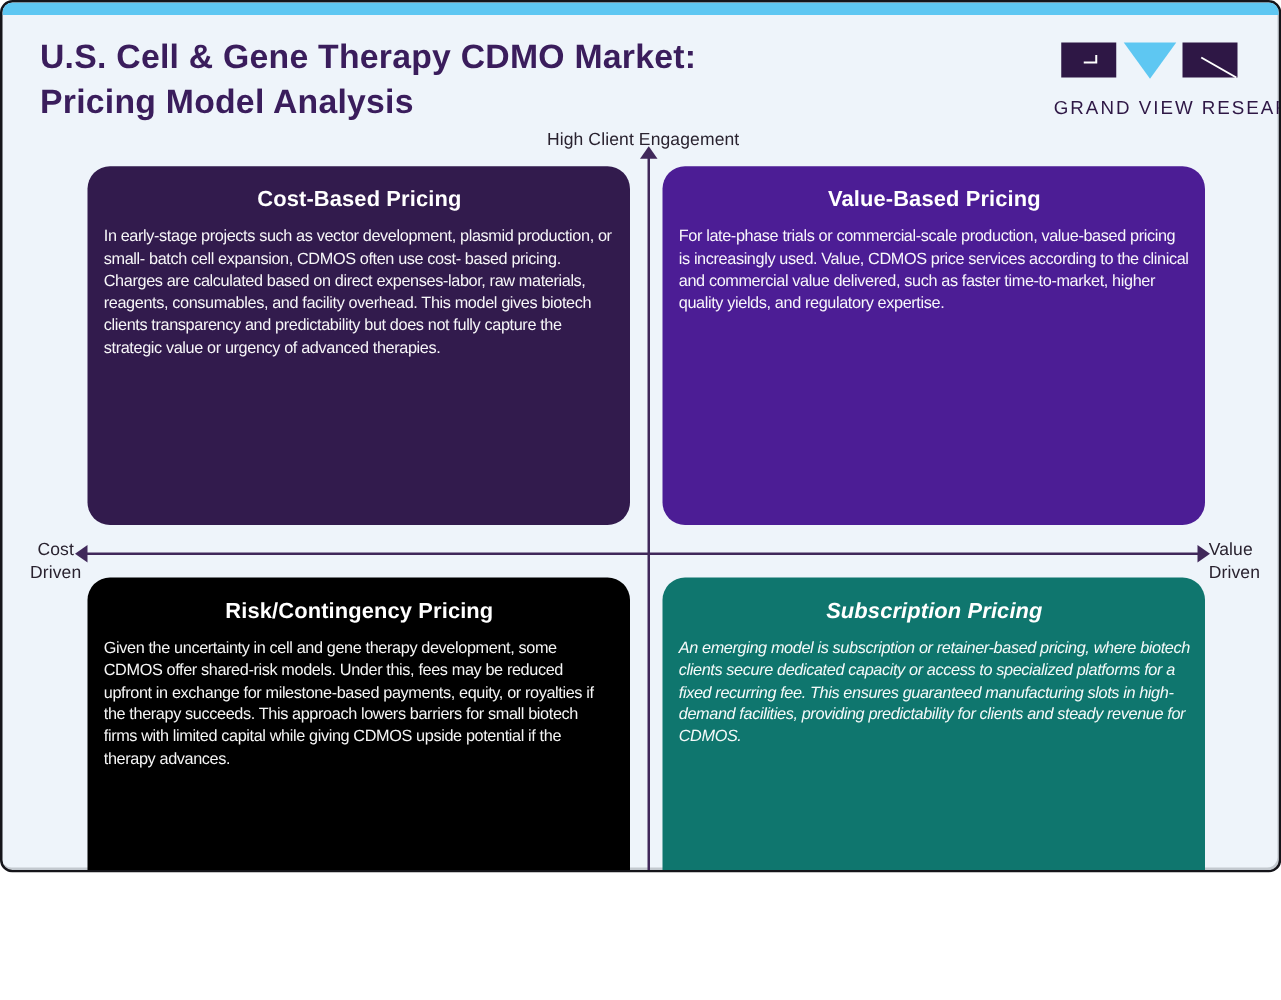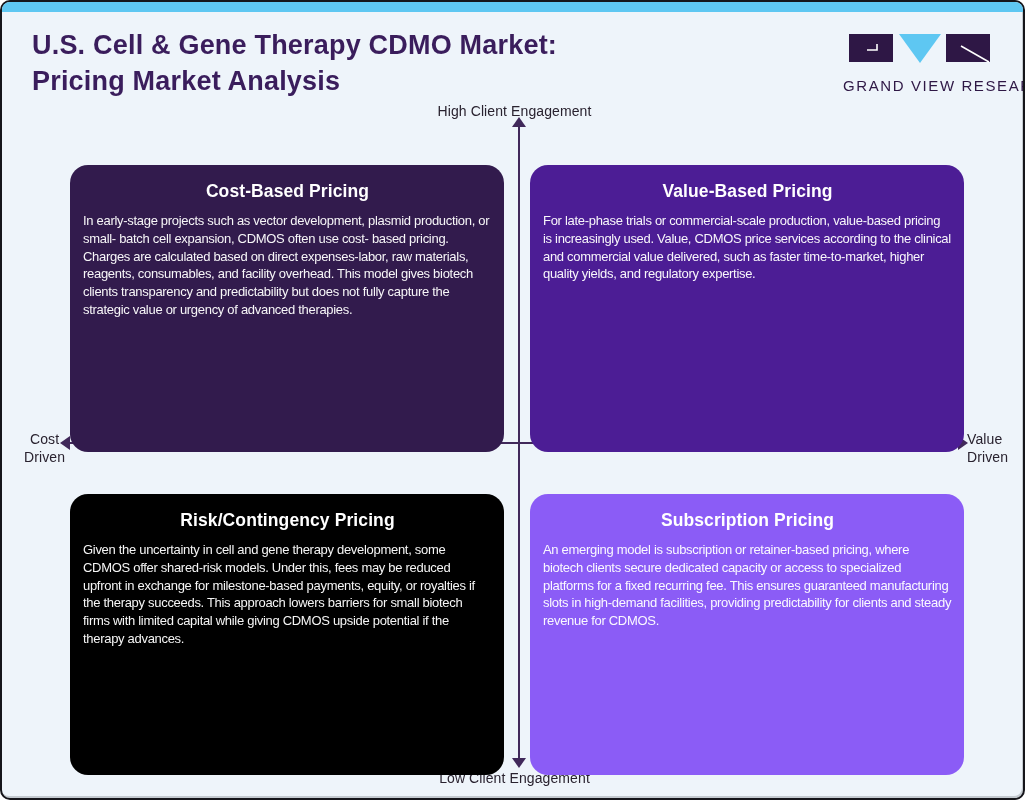--- a/index.html
+++ b/index.html
@@ -1,18 +1,18 @@
 <!DOCTYPE html>
 <html><head>
 <meta charset="utf-8">
 <style>
   html,body{margin:0;padding:0;background:#ffffff;}
   .page{
     position:relative;
-    width:1025px;height:800px;
+    width:1025px;height:698px;
     box-sizing:border-box;
     background:#eef4fa;
     border:2px solid #15151a;
     border-radius:10px;
     overflow:hidden;
     font-family:"Liberation Sans", sans-serif;
     box-shadow: inset -1px -2px 0 #c3c9cf;
   }
   .topbar{
     position:absolute;top:0;left:0;right:0;height:10px;
@@ -43,21 +43,21 @@
   .vline{position:absolute;left:516px;top:124px;width:2px;height:636px;background:#40285a;}
   .hline{position:absolute;left:66px;top:440px;width:892px;height:2px;background:#40285a;}
   .arrow{position:absolute;width:0;height:0;}
   .arrow-up{left:510px;top:115px;border-left:7px solid transparent;border-right:7px solid transparent;border-bottom:10px solid #40285a;}
   .arrow-down{left:510px;top:756px;border-left:7px solid transparent;border-right:7px solid transparent;border-top:10px solid #40285a;}
   .arrow-left{left:58px;top:434px;border-top:7px solid transparent;border-bottom:7px solid transparent;border-right:10px solid #40285a;}
   .arrow-right{left:956px;top:434px;border-top:7px solid transparent;border-bottom:7px solid transparent;border-left:10px solid #40285a;}
   
   .card{
     position:absolute;width:434px;border-radius:18px;box-sizing:border-box;
-    padding:16px 12px 10px 13px;color:#ffffff;margin-top:32px;
+    padding:16px 12px 10px 13px;color:#ffffff;
   }
   .card-tl{left:68px;top:131px;height:287px;}
   .card-tr{left:528px;top:131px;height:287px;}
   .card-bl{left:68px;top:460px;height:281px;}
   .card-br{left:528px;top:460px;height:281px;}
   .card h3{
     margin:0 0 10px 0;text-align:center;
     font-size:17.5px;font-weight:bold;color:#ffffff;letter-spacing:.1px;
   }
   .card p{
@@ -67,21 +67,21 @@
 </style>
 </head>
 <body>
 
 <div class="page">
 
   <div class="topbar"></div>
 
   <div class="title">
     <div>U.S. Cell &amp; Gene Therapy CDMO Market:</div>
-    <div>Pricing Market Analysis</div>
+    <div>Pricing Model Analysis</div>
   </div>
 
   <div class="logo">
     <svg width="152" height="40" viewBox="0 0 152 40">
       <rect x="6" y="4" width="44" height="28" fill="#2e1745"></rect>
       <polyline points="24,20 34,20 34,14" fill="none" stroke="#ffffff" stroke-width="1.6"></polyline>
       <polygon points="56,4 98,4 77,33" fill="#5ec7f2"></polygon>
       <rect x="103" y="4" width="44" height="28" fill="#2e1745"></rect>
       <line x1="118" y1="16" x2="146" y2="32" stroke="#ffffff" stroke-width="1.6"></line>
     </svg>
@@ -114,18 +114,18 @@
   <div class="card card-tr" style="background: #4c1d95;">
     <h3>Value-Based Pricing</h3>
     <p>For late-phase trials or commercial-scale production, value-based pricing is increasingly used. Value, CDMOS price services according to the clinical and commercial value delivered, such as faster time-to-market, higher quality yields, and regulatory expertise.</p>
   </div>
 
   <div class="card card-bl" style="background: #000000;">
     <h3>Risk/Contingency Pricing</h3>
     <p>Given the uncertainty in cell and gene therapy development, some CDMOS offer shared-risk models. Under this, fees may be reduced upfront in exchange for milestone-based payments, equity, or royalties if the therapy succeeds. This approach lowers barriers for small biotech firms with limited capital while giving CDMOS upside potential if the therapy advances.</p>
   </div>
 
-  <div class="card card-br" style="background: #8b5cf6;">
+  <div class="card card-br" style="background: #0f766e; font-style: italic;">
     <h3>Subscription Pricing</h3>
     <p>An emerging model is subscription or retainer-based pricing, where biotech clients secure dedicated capacity or access to specialized platforms for a fixed recurring fee. This ensures guaranteed manufacturing slots in high-demand facilities, providing predictability for clients and steady revenue for CDMOS.</p>
   </div>
 
 </div>
 
 </body></html>

